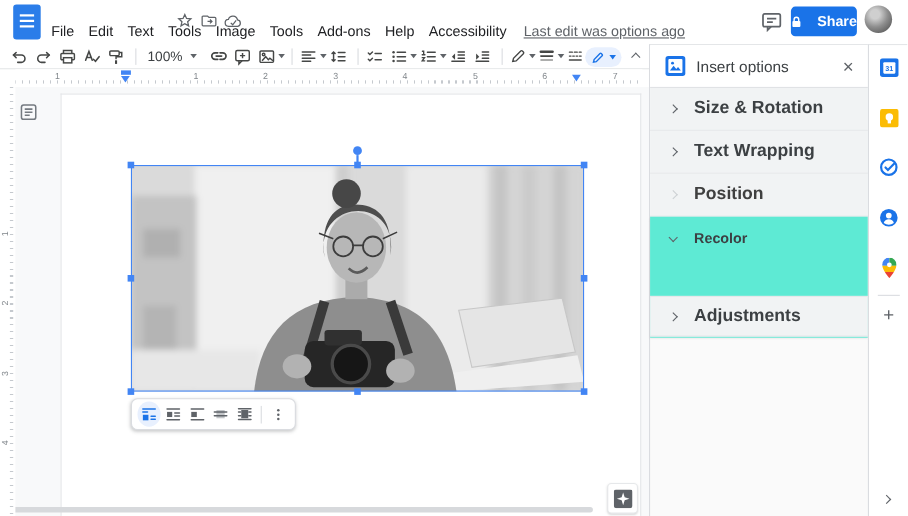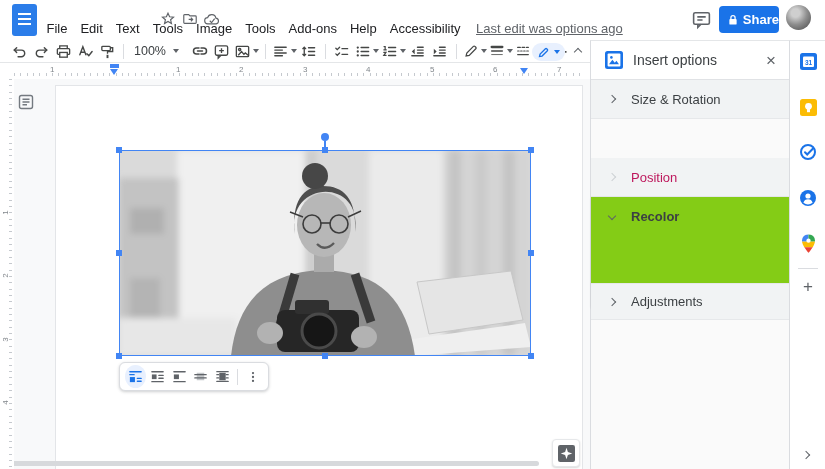--- a/index.html
+++ b/index.html
@@ -13,29 +13,29 @@
   .logo{left:12px;top:4px;width:25px;height:32px;background:#2b7de9;border-radius:3px}
   .logo:after{content:"";position:absolute;left:6px;top:9px;width:13px;height:2.2px;background:#fff;
     box-shadow:0 5px 0 #fff,0 10px 0 #fff}
   #doc-title{left:46px;top:7px;font-size:16px;color:#202124}
   .title-ic{top:10px;width:18px;height:18px;display:flex;align-items:center;justify-content:center;cursor:pointer}
   #menubar{left:40px;top:21px;height:17px;display:flex;}
   #menubar .mi{font-size:13px;color:#202124;padding:0 6.5px;cursor:pointer}
   #last-edit{font-size:13px;color:#5f6368;text-decoration:underline;margin-left:9px;cursor:pointer}
   #comment-btn{left:688px;top:6px;width:26px;height:26px;display:flex;align-items:center;justify-content:center;cursor:pointer}
   #share-btn{left:719px;top:6px;width:60px;height:27px;background:var(--accent);border-radius:4px;
-    display:flex;align-items:center;justify-content:flex-end;gap:5px;cursor:pointer}
+    display:flex;align-items:center;justify-content:space-between;gap:5px;cursor:pointer}
   #share-btn span{color:#fff;font-size:13px;font-weight:bold}
   #avatar{left:786px;top:5px;width:25px;height:25px;border-radius:50%;
     background:radial-gradient(circle at 38% 32%,#cfcfcf 0 18%,#8e8e8e 50%,#4c4c4c 95%);cursor:pointer}
 
   
   #toolbar{left:0;top:40px;width:590px;height:23px;background:#fff;border-bottom:1px solid #e4e6e8;
     display:flex;align-items:center;padding-left:8px}
-  .tb{height:20px;min-width:20px;display:flex;align-items:center;justify-content:center;cursor:pointer;margin:0 1px}
+  .tb{height:20px;min-width:20px;display:flex;align-items:center;justify-content:flex-start;cursor:pointer;margin:0 1px}
   .tb svg{flex:none}
   .sep{width:1px;height:15px;background:#dadce0;margin:0 5px}
   .caret{width:0;height:0;border-left:3.6px solid transparent;border-right:3.6px solid transparent;
     border-top:4px solid #5f6368;margin-left:2px}
   #zoom-select{font-size:12.5px;color:#3c4043;display:flex;align-items:center;gap:5px;padding:0 4px;cursor:pointer}
   #edit-pill{position:absolute;left:532px;top:43px;width:33px;height:18px;background:#e8f0fe;border-radius:9px;
     display:flex;align-items:center;justify-content:center;gap:2px;cursor:pointer}
   #edit-pill .caret{border-top-color:var(--accent)}
   #collapse-toolbar{position:absolute;left:570px;top:44px;width:16px;height:16px;cursor:pointer;
     display:flex;align-items:center;justify-content:center}
@@ -86,32 +86,32 @@
     border-radius:4px;box-shadow:0 1px 2px rgba(60,64,67,.2);display:flex;align-items:center;justify-content:center;cursor:pointer}
 
   
   #panel{left:590px;top:40px;width:199px;height:429px;background:#fafafa;border-left:1px solid #dadce0;border-top:1px solid #e4e6e8}
   #panel-header{position:absolute;left:0;top:0;width:100%;height:39px;background:#fff;border-bottom:1px solid #e0e2e5;
     display:flex;align-items:center;padding:0 13px;gap:9px}
   #panel-title{font-size:14px;color:#3c4043;flex:1}
   #panel-close{font-size:17px;color:#5f6368;cursor:pointer;line-height:1}
   .prow{position:absolute;left:0;width:100%;height:39px;background:var(--panel-bg);border-bottom:1px solid #e6e8ea;
     display:flex;align-items:center;padding-left:18px;gap:16px;cursor:pointer}
-  .prow .lbl{font-size:13px;font-weight:normal;color:#3c4043}
-  .prow.dis .lbl{color:#be185d}
+  .prow .lbl{font-size:16px;font-weight:bold;color:#3c4043}
+  .prow.dis .lbl{color:#404040}
   .prow.dis .chev{border-color:#cdd1d4}
   #row-size{top:39px}#row-wrap{top:78px}#row-pos{top:117px}
-  #recolor-card{position:absolute;left:0;top:156px;width:100%;height:110px;background:#84cc16;
+  #recolor-card{position:absolute;left:0;top:156px;width:100%;height:110px;background:#5eead4;
     box-shadow:0 1px 2px rgba(60,64,67,.12)}
   #recolor-head{height:38px;display:flex;align-items:center;padding-left:18px;gap:16px;cursor:pointer}
   #recolor-head .lbl{font-size:13px;font-weight:bold;color:#3c4043}
   #recolor-dd{position:absolute;left:12px;top:41px;width:175px;height:30px;background:#fff;border:1px solid #dadce0;
     border-radius:4px;display:flex;align-items:center;padding:0 10px;cursor:pointer}
   #recolor-dd span{flex:1;font-size:13px;color:#202124}
-  #row-adj{top:242px;border-top:1px solid #e6e8ea;height:37px}
+  #row-adj{top:228px;border-top:1px solid #e6e8ea;height:37px}
 
   
   #rail{left:789px;top:40px;width:36px;height:429px;background:#fff;border-left:1px solid #dadce0;border-top:1px solid #e4e6e8}
   .rail-ic{position:absolute;left:9px;width:18px;height:20px;display:flex;align-items:center;justify-content:center;cursor:pointer}
   #rail-divider{position:absolute;left:8px;top:227px;width:20px;height:1px;background:#dadce0}
   #rail-plus{position:absolute;left:8px;top:236px;width:20px;height:20px;color:#5f6368;font-size:17px;
     display:flex;align-items:center;justify-content:center;cursor:pointer}
   #rail-collapse{position:absolute;left:13px;top:403px;cursor:pointer}
 </style>
 </head>
@@ -463,20 +463,24 @@
           <path d="M5 14.2l3.4-4.4 2.4 3 1.6-2 2.6 3.4z" fill="#1a73e8"></path>
         </svg>
       <span id="panel-title">Insert options</span>
       <span id="panel-close">×</span>
     </div>
 
     <div class="prow" id="row-size">
       <span class="chev r"></span>
       <span class="lbl">Size &amp; Rotation</span>
     </div>
+    <div class="prow" id="row-wrap">
+      <span class="chev r"></span>
+      <span class="lbl">Text Wrapping</span>
+    </div>
     <div class="prow dis" id="row-pos">
       <span class="chev r"></span>
       <span class="lbl">Position</span>
     </div>
 
     <div id="recolor-card">
       <div id="recolor-head">
         <span class="chev d"></span>
         <span class="lbl">Recolor</span>
       </div>

